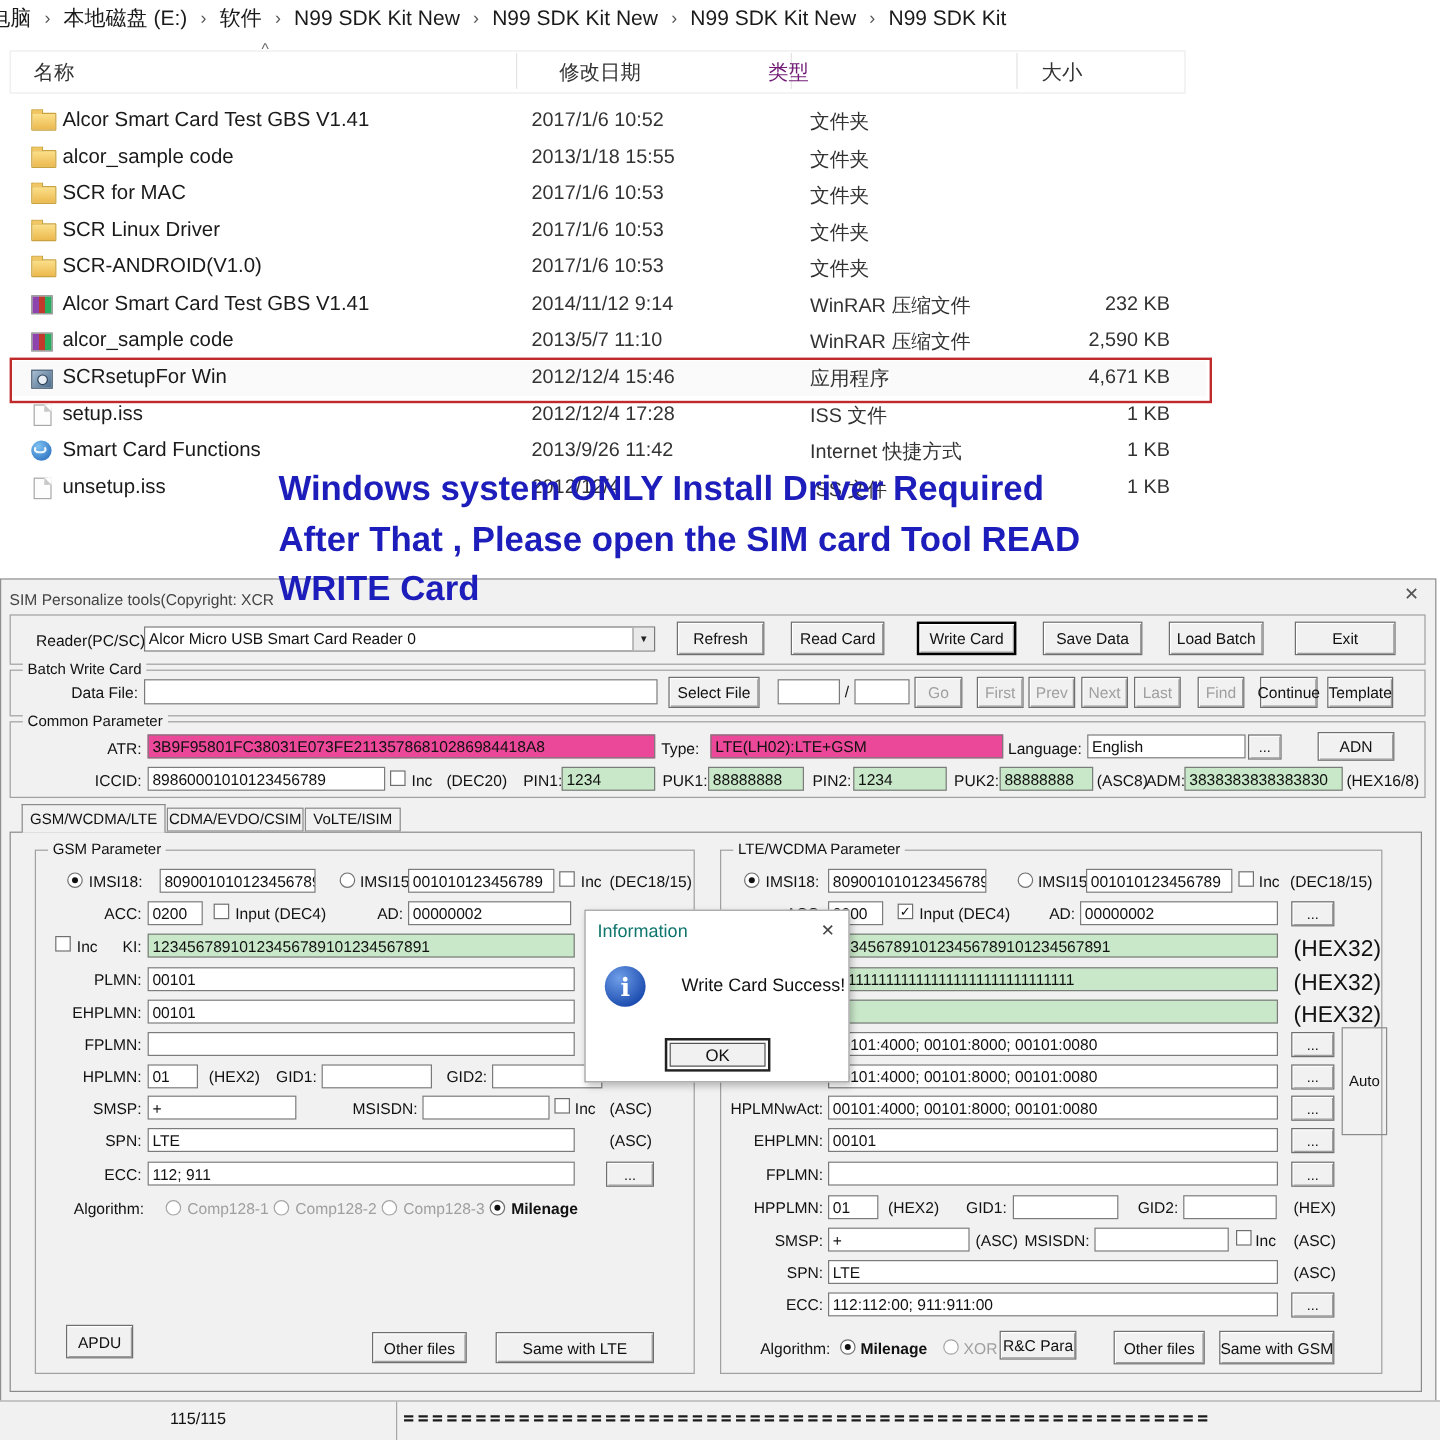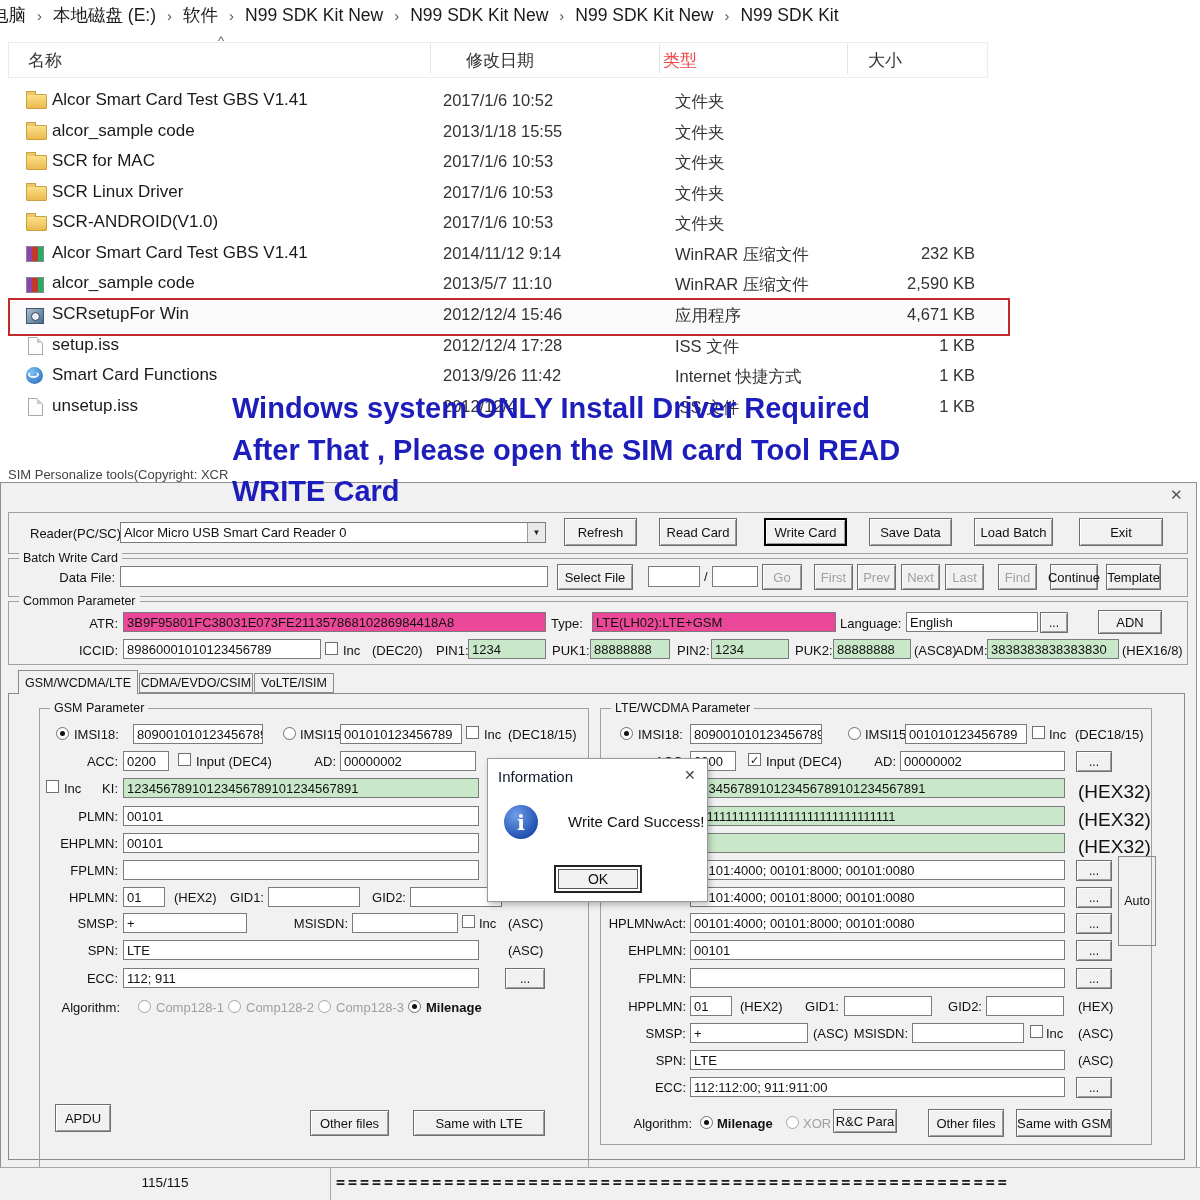--- a/index.html
+++ b/index.html
@@ -67,21 +67,21 @@
   <span>N99 SDK Kit</span>
 </div>
 
 <div class="abs" style="left:8px;top:42px;width:978px;height:34px;border:1px solid #ececec"></div>
 <div class="colsep" style="left:430px;top:44px;height:30px"></div>
 <div class="colsep" style="left:659px;top:44px;height:30px"></div>
 <div class="colsep" style="left:847px;top:44px;height:30px"></div>
 <div class="fname" style="left:28px;top:49px;color:#333">名称</div>
 <div class="abs" style="left:218px;top:33px;font-size:13px;color:#666">^</div>
 <div class="fname" style="left:466px;top:49px;color:#333">修改日期</div>
-<div class="fname" style="left:663px;top:49px;color:#ef4444">类型</div>
+<div class="fname" style="left:640px;top:49px;color:#701a75">类型</div>
 <div class="fname" style="left:868px;top:49px;color:#333">大小</div>
 
 <div>
   <div class="ic ic-folder" style="left:26px;top:94px"></div>
   <div class="fname" style="left:52px;top:90px">Alcor Smart Card Test GBS V1.41</div>
   <div class="fmeta" style="left:443px;top:91px">2017/1/6 10:52</div>
   <div class="fmeta" style="left:675px;top:91px">文件夹</div>
 </div>
 <div>
   <div class="ic ic-folder" style="left:26px;top:125px"></div>
@@ -150,21 +150,21 @@
   <div class="fmeta" style="left:443px;top:397px">2012/12/4</div>
   <div class="fmeta" style="left:675px;top:397px">ISS 文件</div>
   <div class="fmeta" style="left:875px;top:397px;width:100px;text-align:right">1 KB</div>
 </div>
 
 <div class="overlayline" style="left:232px;top:392px">Windows system ONLY  Install Driver Required</div>
 <div class="overlayline" style="left:232px;top:434px">After That , Please open the SIM card Tool READ</div>
 <div class="overlayline" style="left:232px;top:475px">WRITE Card</div>
 
 <div class="abs" style="left:0;top:482px;width:1197px;height:717px;background:#f1f1f1;border:1px solid #8f8f8f;box-sizing:border-box"></div>
-<div class="txt" style="left:8px;top:467px;color:#444">SIM Personalize tools(Copyright: XCR</div>
+<div class="txt" style="left:8px;top:492px;color:#444">SIM Personalize tools(Copyright: XCR</div>
 <div class="txt" style="left:1170px;top:486px;font-size:15px;color:#555">✕</div>
 
 <div class="grp" style="left:8px;top:512px;width:1180px;height:42px"></div>
 <div class="lbl" style="left:30px;top:526px;width:86px">Reader(PC/SC):</div>
 <div class="fld" style="left:120px;top:522px;width:426px;height:21px">
   <span>Alcor Micro USB Smart Card Reader 0</span>
   <span style="position:absolute;right:0;top:0;width:17px;height:19px;background:#e9e9e9;border-left:1px solid #9a9a9a;
                font-size:8px;display:flex;align-items:center;justify-content:center;color:#222">▼</span>
 </div>
 <div class="btn" style="left:564px;top:518px;width:73px;height:28px">Refresh</div>
@@ -219,21 +219,21 @@
 <div class="txt" style="left:914px;top:643px">(ASC8)</div>
 <div class="txt" style="left:955px;top:643px">ADM:</div>
 <div class="fld green" style="left:987px;top:639px;width:132px">3838383838383830</div>
 <div class="txt" style="left:1122px;top:643px">(HEX16/8)</div>
 
 <div class="grp" style="left:8px;top:693px;width:1177px;height:467px;border-color:#8a8a8a"></div>
 <div class="tab" style="left:18px;top:670px;width:120px;height:24px;border-bottom:none;z-index:2">GSM/WCDMA/LTE</div>
 <div class="tab" style="left:139px;top:673px;width:114px;height:20px">CDMA/EVDO/CSIM</div>
 <div class="tab" style="left:254px;top:673px;width:80px;height:20px">VoLTE/ISIM</div>
 
-<div class="grp" style="left:39px;top:708px;width:550px;height:493px">
+<div class="grp" style="left:29px;top:708px;width:550px;height:437px">
   <span class="cap">GSM Parameter</span>
 </div>
 <div class="rad sel" style="left:56px;top:727px"></div>
 <div class="txt" style="left:74px;top:727px">IMSI18:</div>
 <div class="fld" style="left:133px;top:724px;width:130px">809001010123456789</div>
 <div class="rad" style="left:283px;top:727px"></div>
 <div class="txt" style="left:300px;top:727px">IMSI15:</div>
 <div class="fld" style="left:340px;top:724px;width:122px">001010123456789</div>
 <div class="chk" style="left:466px;top:726px"></div>
 <div class="txt" style="left:484px;top:727px">Inc</div>
@@ -369,21 +369,21 @@
 <div class="rad sel" style="left:700px;top:1116px"></div>
 <div class="txt" style="left:717px;top:1116px;font-weight:bold">Milenage</div>
 <div class="rad dis" style="left:786px;top:1116px"></div>
 <div class="txt" style="left:803px;top:1116px;color:#9f9f9f">XOR</div>
 <div class="btn" style="left:833px;top:1109px;width:64px;height:24px">R&amp;C Para</div>
 <div class="btn" style="left:928px;top:1109px;width:76px;height:28px">Other files</div>
 <div class="btn" style="left:1016px;top:1109px;width:96px;height:28px">Same with GSM</div>
 
 <div class="abs" style="left:487px;top:758px;width:219px;height:142px;background:#fff;border:1px solid #9a9a9a;
             box-shadow:2px 3px 6px rgba(0,0,0,.25);z-index:6">
-  <div class="txt" style="left:10px;top:9px;font-size:15px;color:#0f172a">Information</div>
+  <div class="txt" style="left:10px;top:9px;font-size:15px;color:#0f766e">Information</div>
   <div class="txt" style="left:196px;top:8px;font-size:14px;color:#444">✕</div>
   <div class="abs" style="left:16px;top:46px;width:34px;height:34px;border-radius:50%;
               background:radial-gradient(circle at 35% 30%,#6f9ee8,#1d4db0 75%);color:#fff;
               font-family:'DejaVu Serif',serif;font-weight:bold;font-size:21px;
               display:flex;align-items:center;justify-content:center">i</div>
   <div class="txt" style="left:80px;top:54px;font-size:15px;color:#111">Write Card Success!</div>
   <div class="btn" style="left:66px;top:106px;width:88px;height:28px;border:2px solid #222;
               box-shadow:inset 0 0 0 2px #fff,inset 0 0 0 3px #555;font-size:14px">OK</div>
 </div>
 

